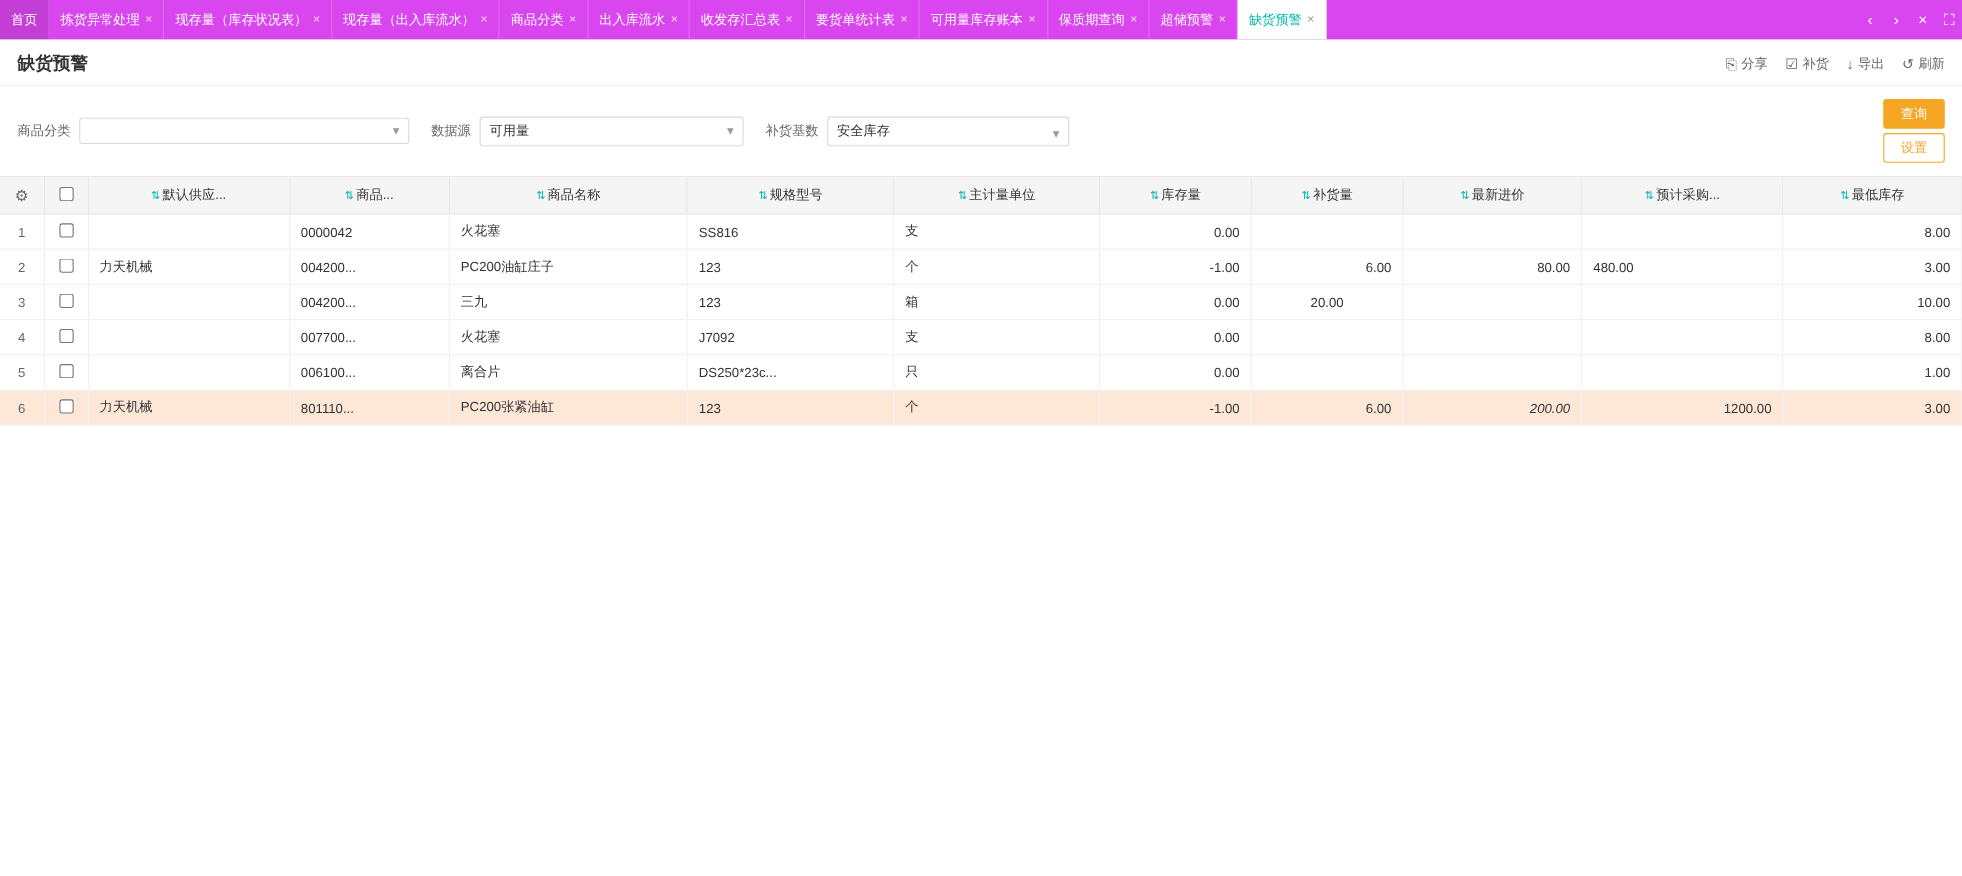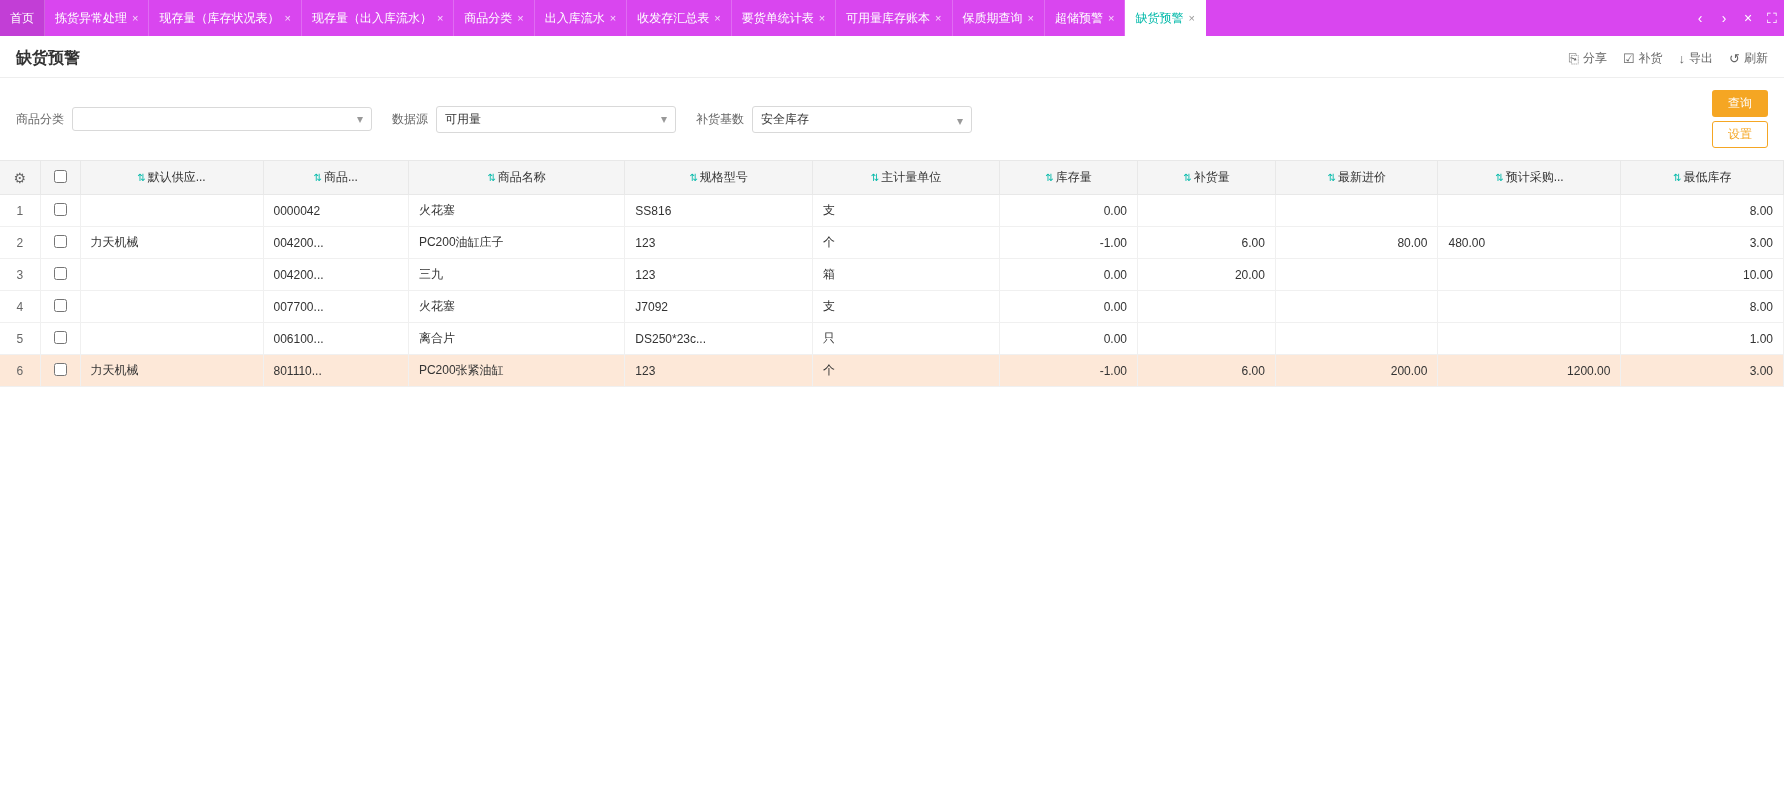--- a/index.html
+++ b/index.html
@@ -346,21 +346,21 @@
   </tr>
           <tr>
     <td class="row-num">3</td>
     <td><input type="checkbox" style=""></td>
     <td></td>
     <td>004200...</td>
     <td>三九</td>
     <td>123</td>
     <td>箱</td>
     <td style="text-align:right;">0.00</td>
-    <td style="text-align:right;">20.00</td>
+    <td style="text-align:center;">20.00</td>
     <td style="text-align:right;"></td>
     <td style="text-align:right;"></td>
     <td style="text-align:right;">10.00</td>
   </tr>
           <tr>
     <td class="row-num">4</td>
     <td><input type="checkbox" style=""></td>
     <td></td>
     <td>007700...</td>
     <td>火花塞</td>
@@ -389,20 +389,20 @@
           <tr class="highlighted">
     <td class="row-num">6</td>
     <td><input type="checkbox" style=""></td>
     <td>力天机械</td>
     <td>801110...</td>
     <td>PC200张紧油缸</td>
     <td>123</td>
     <td>个</td>
     <td style="text-align:right;">-1.00</td>
     <td style="text-align:right;">6.00</td>
-    <td style="text-align:right;">200.00</td>
+    <td style="text-align:right;font-style:italic;">200.00</td>
     <td style="text-align:right;">1200.00</td>
     <td style="text-align:right;">3.00</td>
   </tr>
         </tbody>
     </table>
   </div>
 </div>
 
 </body></html>

